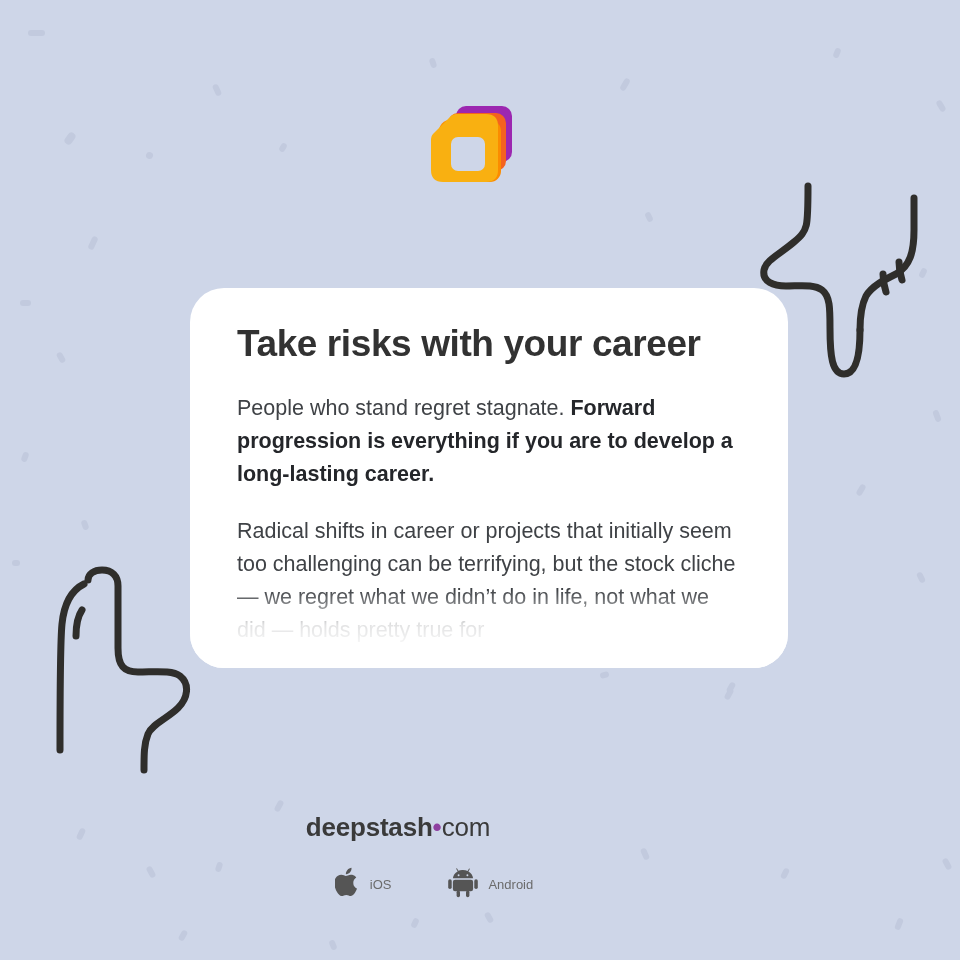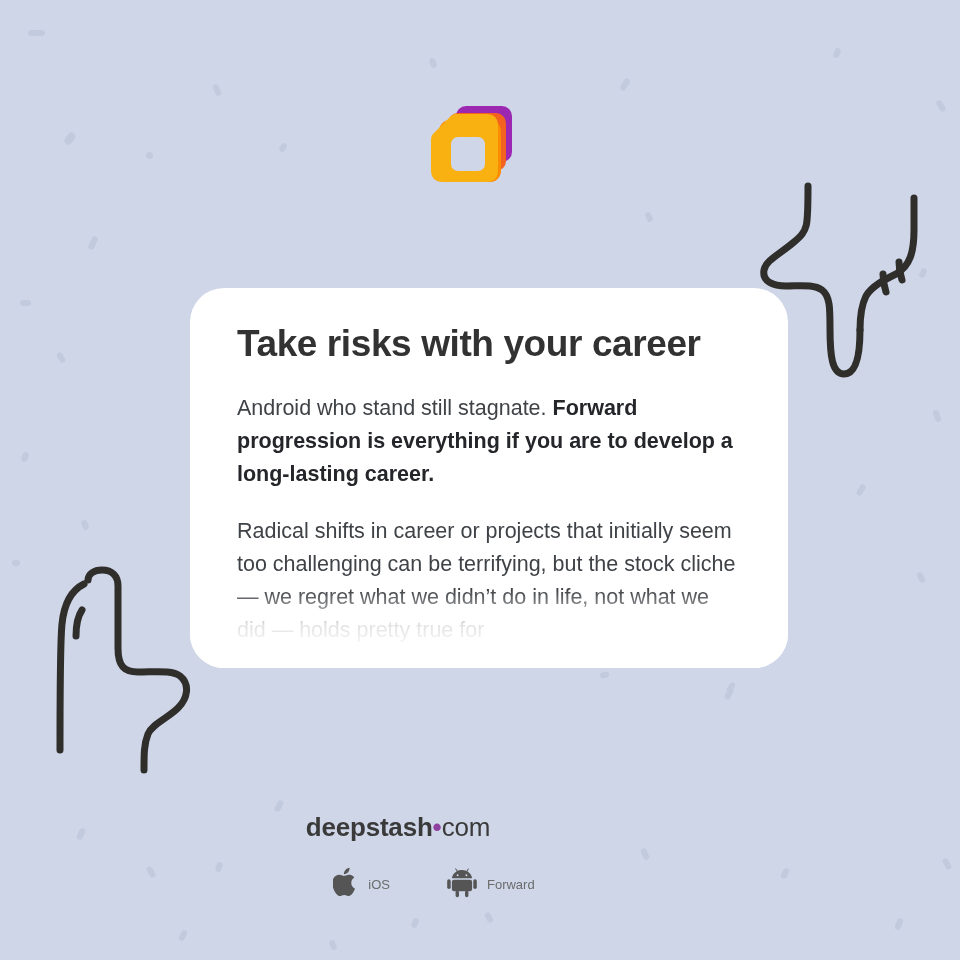--- a/index.html
+++ b/index.html
@@ -212,21 +212,21 @@
       <path d="M64 26 C52 32 44 46 42 66 C40 86 40 130 40 192"></path>
       <path d="M62 52 C58 58 56 66 56 78"></path>
     </svg>
   </div>
 
   <div id="card">
     <div id="card-inner">
       <h1 id="card-title">Take risks with your career</h1>
 
       <p class="body-para">
-        <span>Android who stand still stagnate. </span><b>Forward progression is everything if you are to develop a long-lasting career.</b>
+        <span>People who stand regret stagnate. </span><b>Forward progression is everything if you are to develop a long-lasting career.</b>
       </p>
 
       <p class="body-para">
         <span>Radical shifts in career or projects that initially seem too challenging can be terrifying, but the stock cliche — we regret what we didn’t do in life, not what we did — holds pretty true for</span>
       </p>
     </div>
     <div id="fade-mask"></div>
   </div>
 
 
@@ -253,17 +253,17 @@
             <circle cx="11.6" cy="9.2" r="0.95" fill="#ced6e8"></circle>
             <circle cx="20.4" cy="9.2" r="0.95" fill="#ced6e8"></circle>
             <rect x="5.9" y="13.7" width="20.2" height="11.6" rx="2.2"></rect>
             <rect x="1.2" y="13.3" width="3.5" height="9.8" rx="1.75"></rect>
             <rect x="27.3" y="13.3" width="3.5" height="9.8" rx="1.75"></rect>
             <rect x="9.6" y="24.6" width="3.4" height="6.6" rx="1.7"></rect>
             <rect x="19" y="24.6" width="3.4" height="6.6" rx="1.7"></rect>
           </g>
         </svg>
       </span>
-      <span class="store-label">Forward</span>
+      <span class="store-label">Android</span>
     </div>
   </div>
 
 </div>
 
 </body></html>

